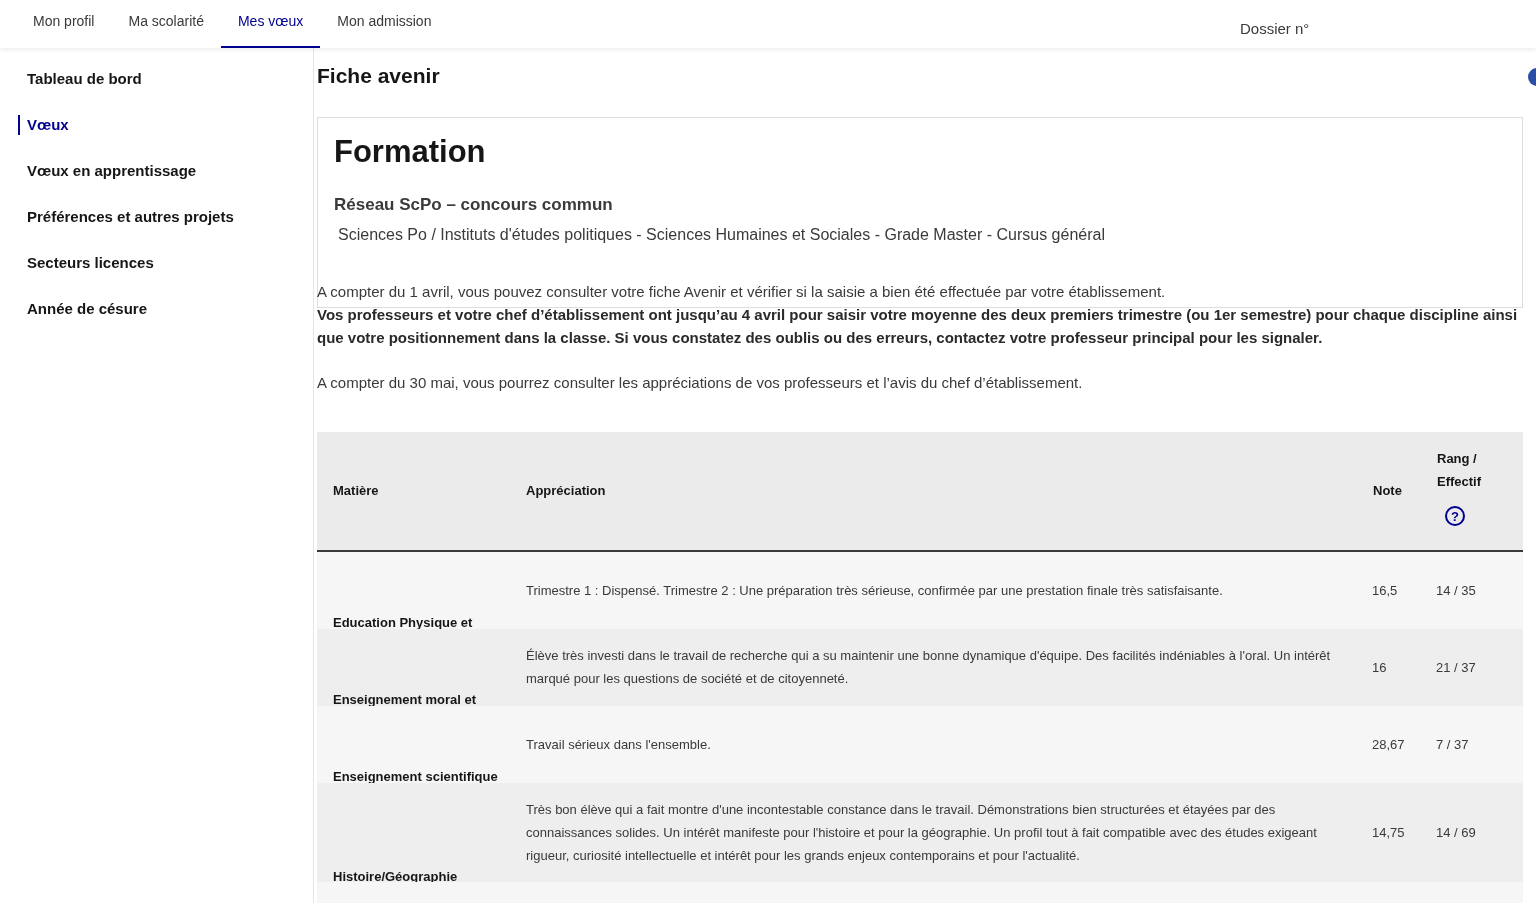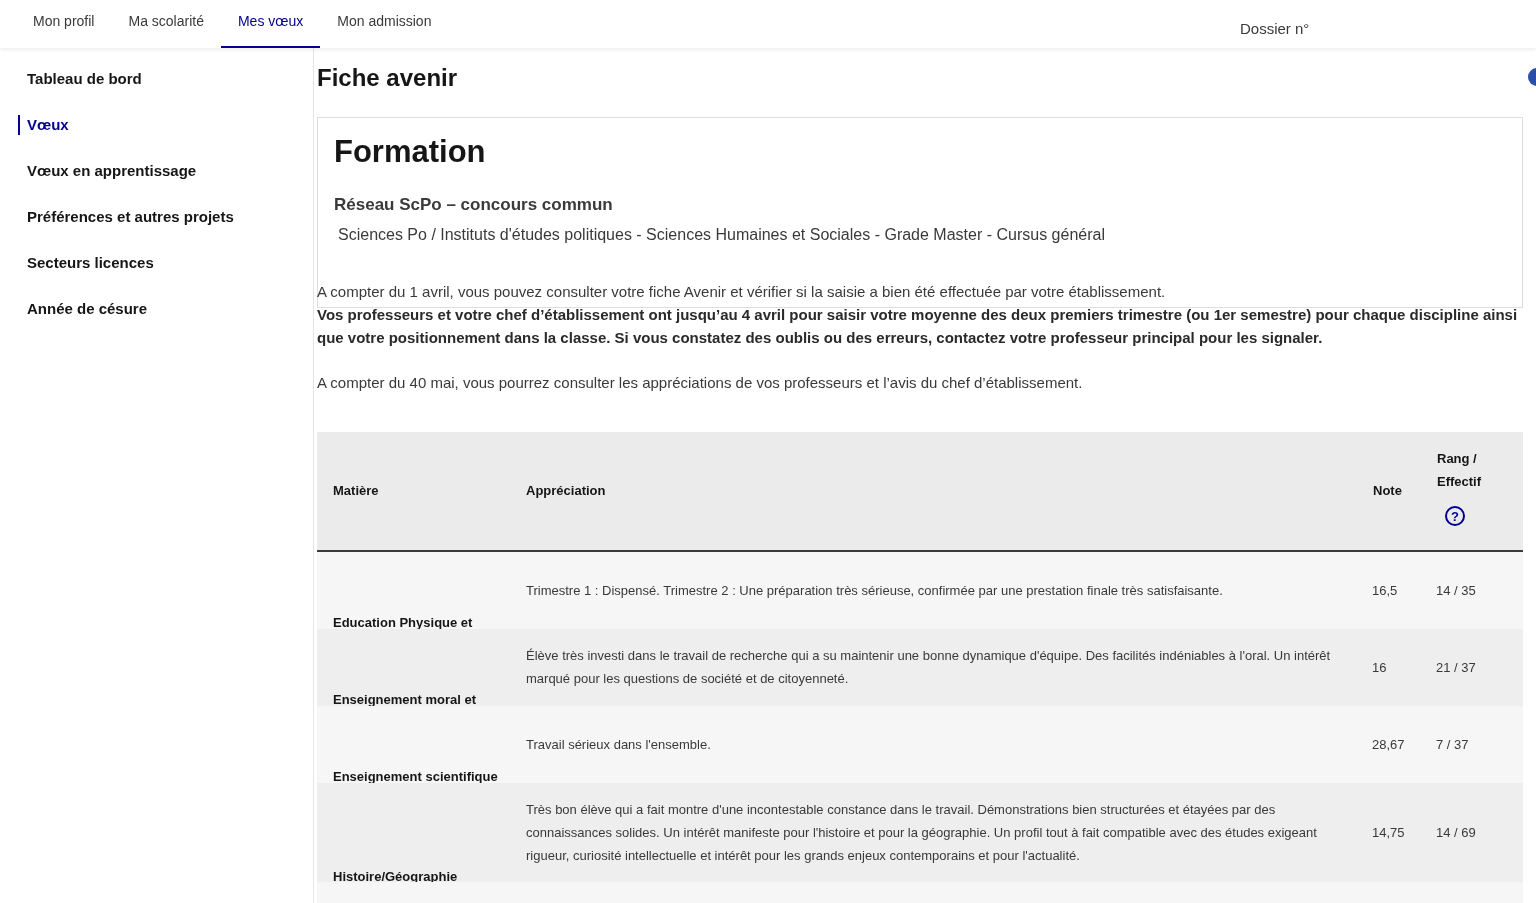--- a/index.html
+++ b/index.html
@@ -14,21 +14,21 @@
   .topnav-item.active::after { content: ""; position: absolute; left: 0; right: 0; bottom: 0; height: 2px; background: #000091; }
   .dossier { position: absolute; left: 1240px; top: 20px; font-size: 15px; color: #3a3a3a; }
 
   
   .sidebar { position: absolute; left: 0; top: 48px; width: 314px; height: 855px; border-right: 1px solid #e5e5e5; }
   .side-item { position: absolute; left: 27px; font-size: 15px; font-weight: bold; color: #161616; cursor: pointer; }
   .side-item.active { color: #000091; }
   .side-marker { position: absolute; left: 18px; width: 2px; height: 20px; background: #000091; }
 
   
-  .page-title { position: absolute; left: 317px; top: 64px; font-size: 24px; font-weight: bold; color: #161616; }
+  .page-title { position: absolute; left: 317px; top: 64px; font-size: 21px; font-weight: bold; color: #161616; }
   .formation-card { position: absolute; left: 317px; top: 117px; width: 1206px; height: 191px; border: 1px solid #dddddd; background: #fff; }
   .formation-title { position: absolute; left: 16px; top: 16px; font-size: 31px; font-weight: bold; color: #161616; }
   .formation-name { position: absolute; left: 16px; top: 77px; font-size: 17px; font-weight: bold; color: #3a3a3a; }
   .formation-desc { position: absolute; left: 20px; top: 108px; font-size: 16px; color: #3a3a3a; }
 
   .info { position: absolute; left: 317px; top: 280px; width: 1210px; font-size: 15px; line-height: 23px; color: #3a3a3a; }
   .info b { color: #2a2a2a; }
   .info .gap { height: 22px; }
 
   
@@ -76,21 +76,21 @@
 <section class="formation-card">
   <h2 class="formation-title">Formation</h2>
   <div class="formation-name">Réseau ScPo – concours commun</div>
   <div class="formation-desc">Sciences Po / Instituts d'études politiques - Sciences Humaines et Sociales - Grade Master - Cursus général</div>
 </section>
 
 <div class="info">
   <div>A compter du 1 avril, vous pouvez consulter votre fiche Avenir et vérifier si la saisie a bien été effectuée par votre établissement.</div>
   <b style="display:block">Vos professeurs et votre chef d’établissement ont jusqu’au 4 avril pour saisir votre moyenne des deux premiers trimestre (ou 1er semestre) pour chaque discipline ainsi que votre positionnement dans la classe. Si vous constatez des oublis ou des erreurs, contactez votre professeur principal pour les signaler.</b>
   <div class="gap"></div>
-  <div>A compter du 40 mai, vous pourrez consulter les appréciations de vos professeurs et l’avis du chef d’établissement.</div>
+  <div>A compter du 30 mai, vous pourrez consulter les appréciations de vos professeurs et l’avis du chef d’établissement.</div>
 </div>
 
 <div class="table">
   <div class="thead">
     <div class="th" style="left:16px; top:51px">Matière</div>
     <div class="th" style="left:209px; top:51px">Appréciation</div>
     <div class="th" style="left:1056px; top:51px">Note</div>
     <div class="th" style="left:1120px; top:19px">Rang /</div>
     <div class="th" style="left:1120px; top:42px">Effectif</div>
     <div class="help-icon">?</div>

